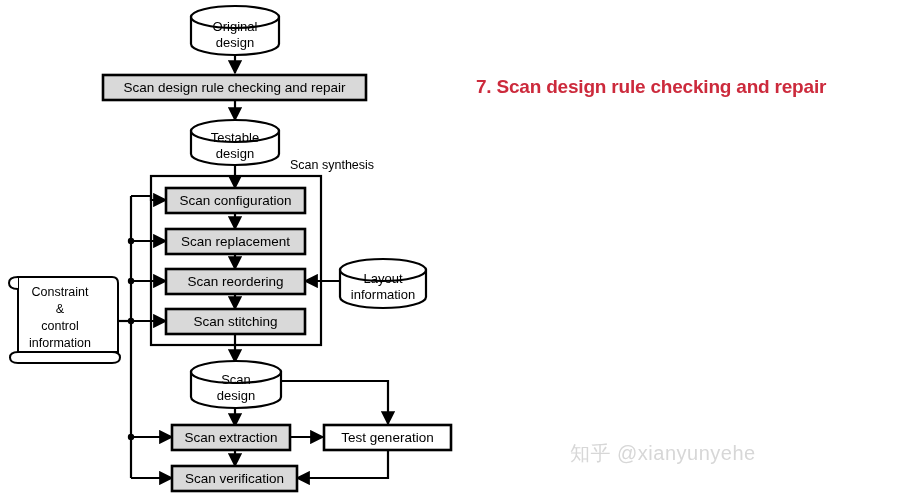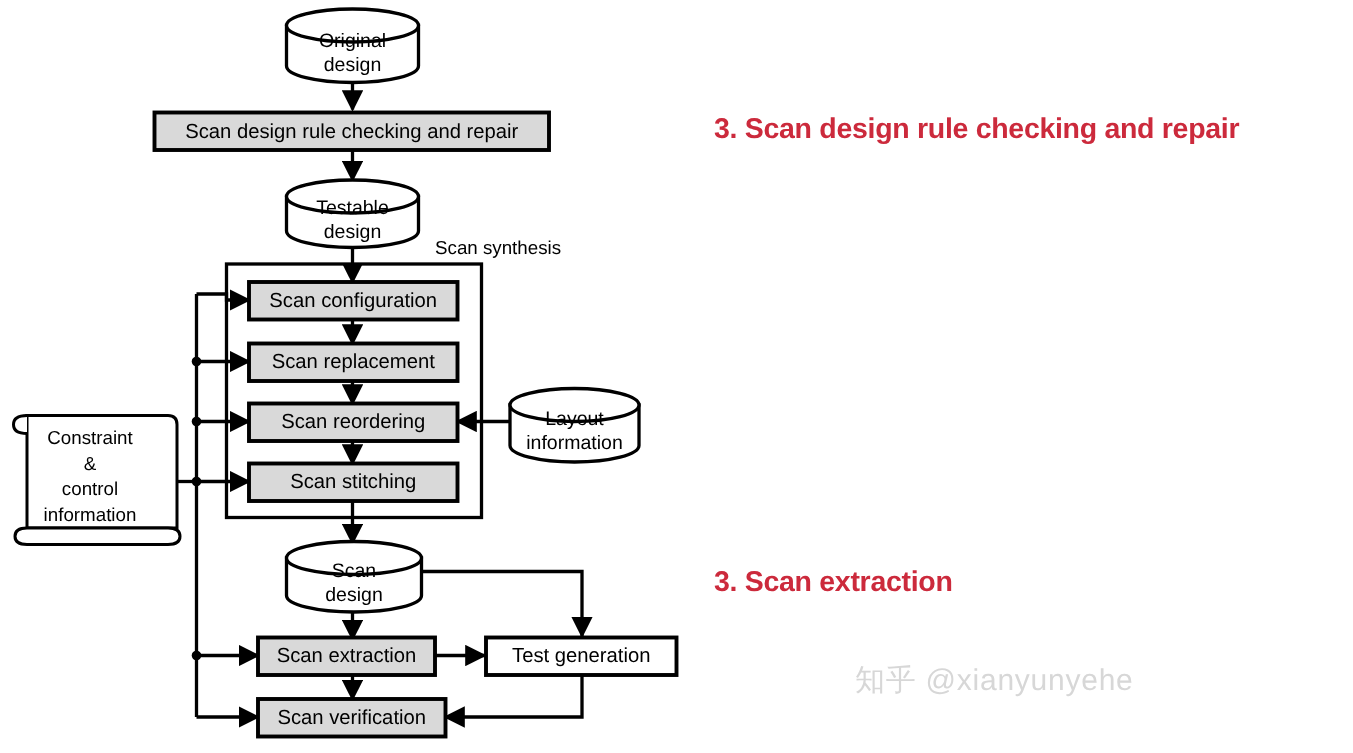--- a/index.html
+++ b/index.html
@@ -145,18 +145,17 @@
       <path d="M 18 277 L 112 277 Q 118 277 118 283 L 118 352 L 18 352 Z" fill="#fff" stroke="#000" stroke-width="2"></path>
       <path d="M 18 277 q -9 0 -9 6 q 0 6 9 6" fill="#fff" stroke="#000" stroke-width="2"></path>
       <path d="M 18 352 L 112 352 q 8 0 8 5.5 q 0 5.5 -8 5.5 L 18 363 q -8 0 -8 -5.5 q 0 -5.5 8 -5.5 Z" fill="#fff" stroke="#000" stroke-width="2"></path>
       <text class="scroll-label" x="60" y="293">Constraint</text>
       <text class="scroll-label" x="60" y="310">&amp;</text>
       <text class="scroll-label" x="60" y="327">control</text>
       <text class="scroll-label" x="60" y="344">information</text>
     </g>
   </svg>
 
-  <div class="legend" style="left:476px;top:76px;">3. Scan design rule checking and repair</div>
-  <div class="legend" style="left:476px;top:378px;">3. Scan extraction</div>
+  <div class="legend" style="left:476px;top:76px;">7. Scan design rule checking and repair</div>
 
   <div class="watermark">知乎 @xianyunyehe</div>
 
 </div>
 
 </body></html>

